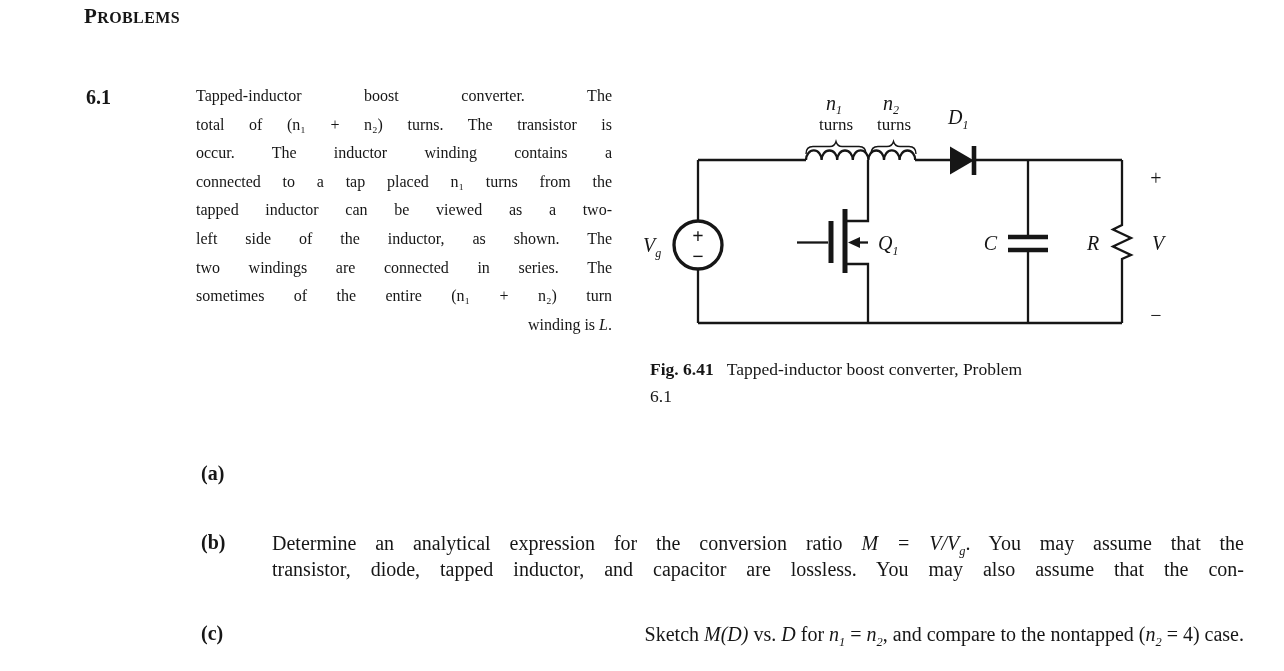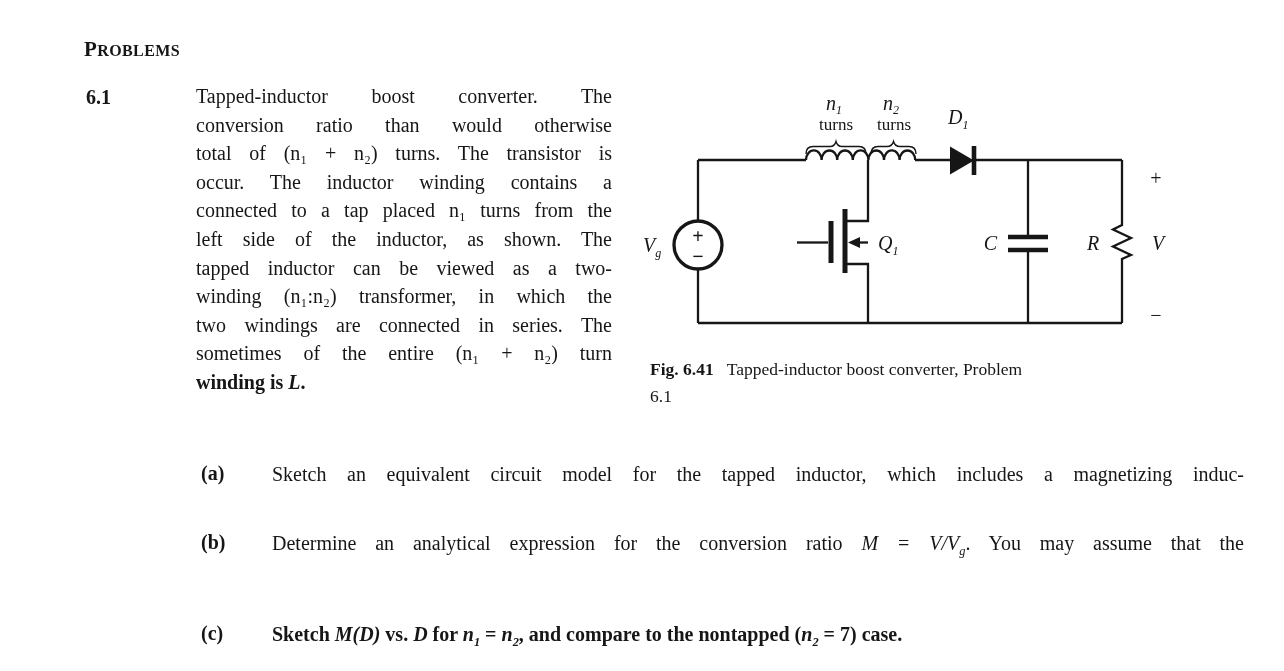--- a/index.html
+++ b/index.html
@@ -4,29 +4,29 @@
 <style>
   html,body { margin:0; padding:0; }
   body {
     width:1284px; height:671px; position:relative;
     background:#ffffff; color:#161616;
     font-family:"Liberation Serif", serif;
     overflow:hidden;
   }
   .abs { position:absolute; }
   
-  .hdr { left:84px; top:37px; font-weight:bold; letter-spacing:0.4px;text-align:center; }
+  .hdr { left:84px; top:4px; font-weight:bold; letter-spacing:0.4px;text-align:center; }
   .hdr-initial { font-size:21px; }
   .hdr-rest { font-size:16px; }
   
   .pnum { left:86px; top:86px; font-size:20px; font-weight:bold; }
   
-  .para { left:196px; top:82px; width:416px; font-size:20px; line-height:28.6px; }
+  .para { left:196px; top:82px; width:416px; font-size:16px; line-height:28.6px; }
   .jl { text-align:justify; text-align-last:justify; }
-  .ll { text-align:left;font-weight:bold; }
+  .ll { text-align:right; }
   
   .part-label { left:201px; width:50px; font-size:20px; font-weight:bold; }
   .part-text { left:272px; width:972px; font-size:20px; line-height:25.9px; }
   .pa { top:462px; }
   .pb { top:531px; }
   .pc { top:622px; }
   i { font-style:italic; }
   sub { font-size:0.62em; line-height:0; }
   
   .caption { left:650px; top:356px; width:548px; font-size:17.5px; line-height:26.5px; }
@@ -48,45 +48,43 @@
 <body>
 
 <div class="abs hdr">
   <span class="hdr-initial">P</span><span class="hdr-rest">ROBLEMS</span>
 </div>
 
 <div class="abs pnum">6.1</div>
 
 <div class="abs para">
   <div class="jl">Tapped-inductor boost converter. The</div>
-  <div class="jl">conversion ratio than would otherwise</div>
   <div class="jl">total of (n₁ + n₂) turns. The transistor is</div>
   <div class="jl">occur. The inductor winding contains a</div>
   <div class="jl">connected to a tap placed n₁ turns from the</div>
+  <div class="jl">tapped inductor can be viewed as a two-</div>
   <div class="jl">left side of the inductor, as shown. The</div>
-  <div class="jl">tapped inductor can be viewed as a two-</div>
-  <div class="jl">winding (n₁:n₂) transformer, in which the</div>
   <div class="jl">two windings are connected in series. The</div>
   <div class="jl">sometimes of the entire (n₁ + n₂) turn</div>
   <div class="ll"><span>winding is </span><i>L</i><span>.</span></div>
 </div>
 
 <div class="abs part-label pa">(a)</div>
 <div class="abs part-text pa">
-  <div class="jl">Sketch an equivalent circuit model for the tapped inductor, which includes a magnetizing induc-</div>
 </div>
 
 <div class="abs part-label pb">(b)</div>
 <div class="abs part-text pb">
   <div class="jl"><span>Determine an analytical expression for the conversion ratio </span><i>M = V/V</i><sub><i>g</i></sub><span>. You may assume that the</span></div>
+  <div class="jl">transistor, diode, tapped inductor, and capacitor are lossless. You may also assume that the con-</div>
 </div>
 
 <div class="abs part-label pc">(c)</div>
 <div class="abs part-text pc">
-  <div class="ll"><span>Sketch </span><i>M(D)</i><span> vs. </span><i>D</i><span> for </span><i>n</i><sub><i>1</i></sub><span> = </span><i>n</i><sub><i>2</i></sub><span>, and compare to the nontapped (</span><i>n</i><sub><i>2</i></sub><span> = 7) case.</span></div>
+  <div class="ll"><span>Sketch </span><i>M(D)</i><span> vs. </span><i>D</i><span> for </span><i>n</i><sub><i>1</i></sub><span> = </span><i>n</i><sub><i>2</i></sub><span>, and compare to the nontapped (</span><i>n</i><sub><i>2</i></sub><span> = 4) case.</span></div>
 </div>
 
 <svg class="abs circuit" width="648" height="268" viewBox="630 85 648 268" xmlns="http://www.w3.org/2000/svg">
 
   <path class="wire" d="M698,160 H806"></path>
   <path class="wire" d="M915,160 H950"></path>
   <path class="wire" d="M974,160 H1122"></path>
   <path class="wire" d="M698,323 H1122"></path>
   <path class="wire" d="M698,160 V221"></path>
   <path class="wire" d="M698,269 V323"></path>

